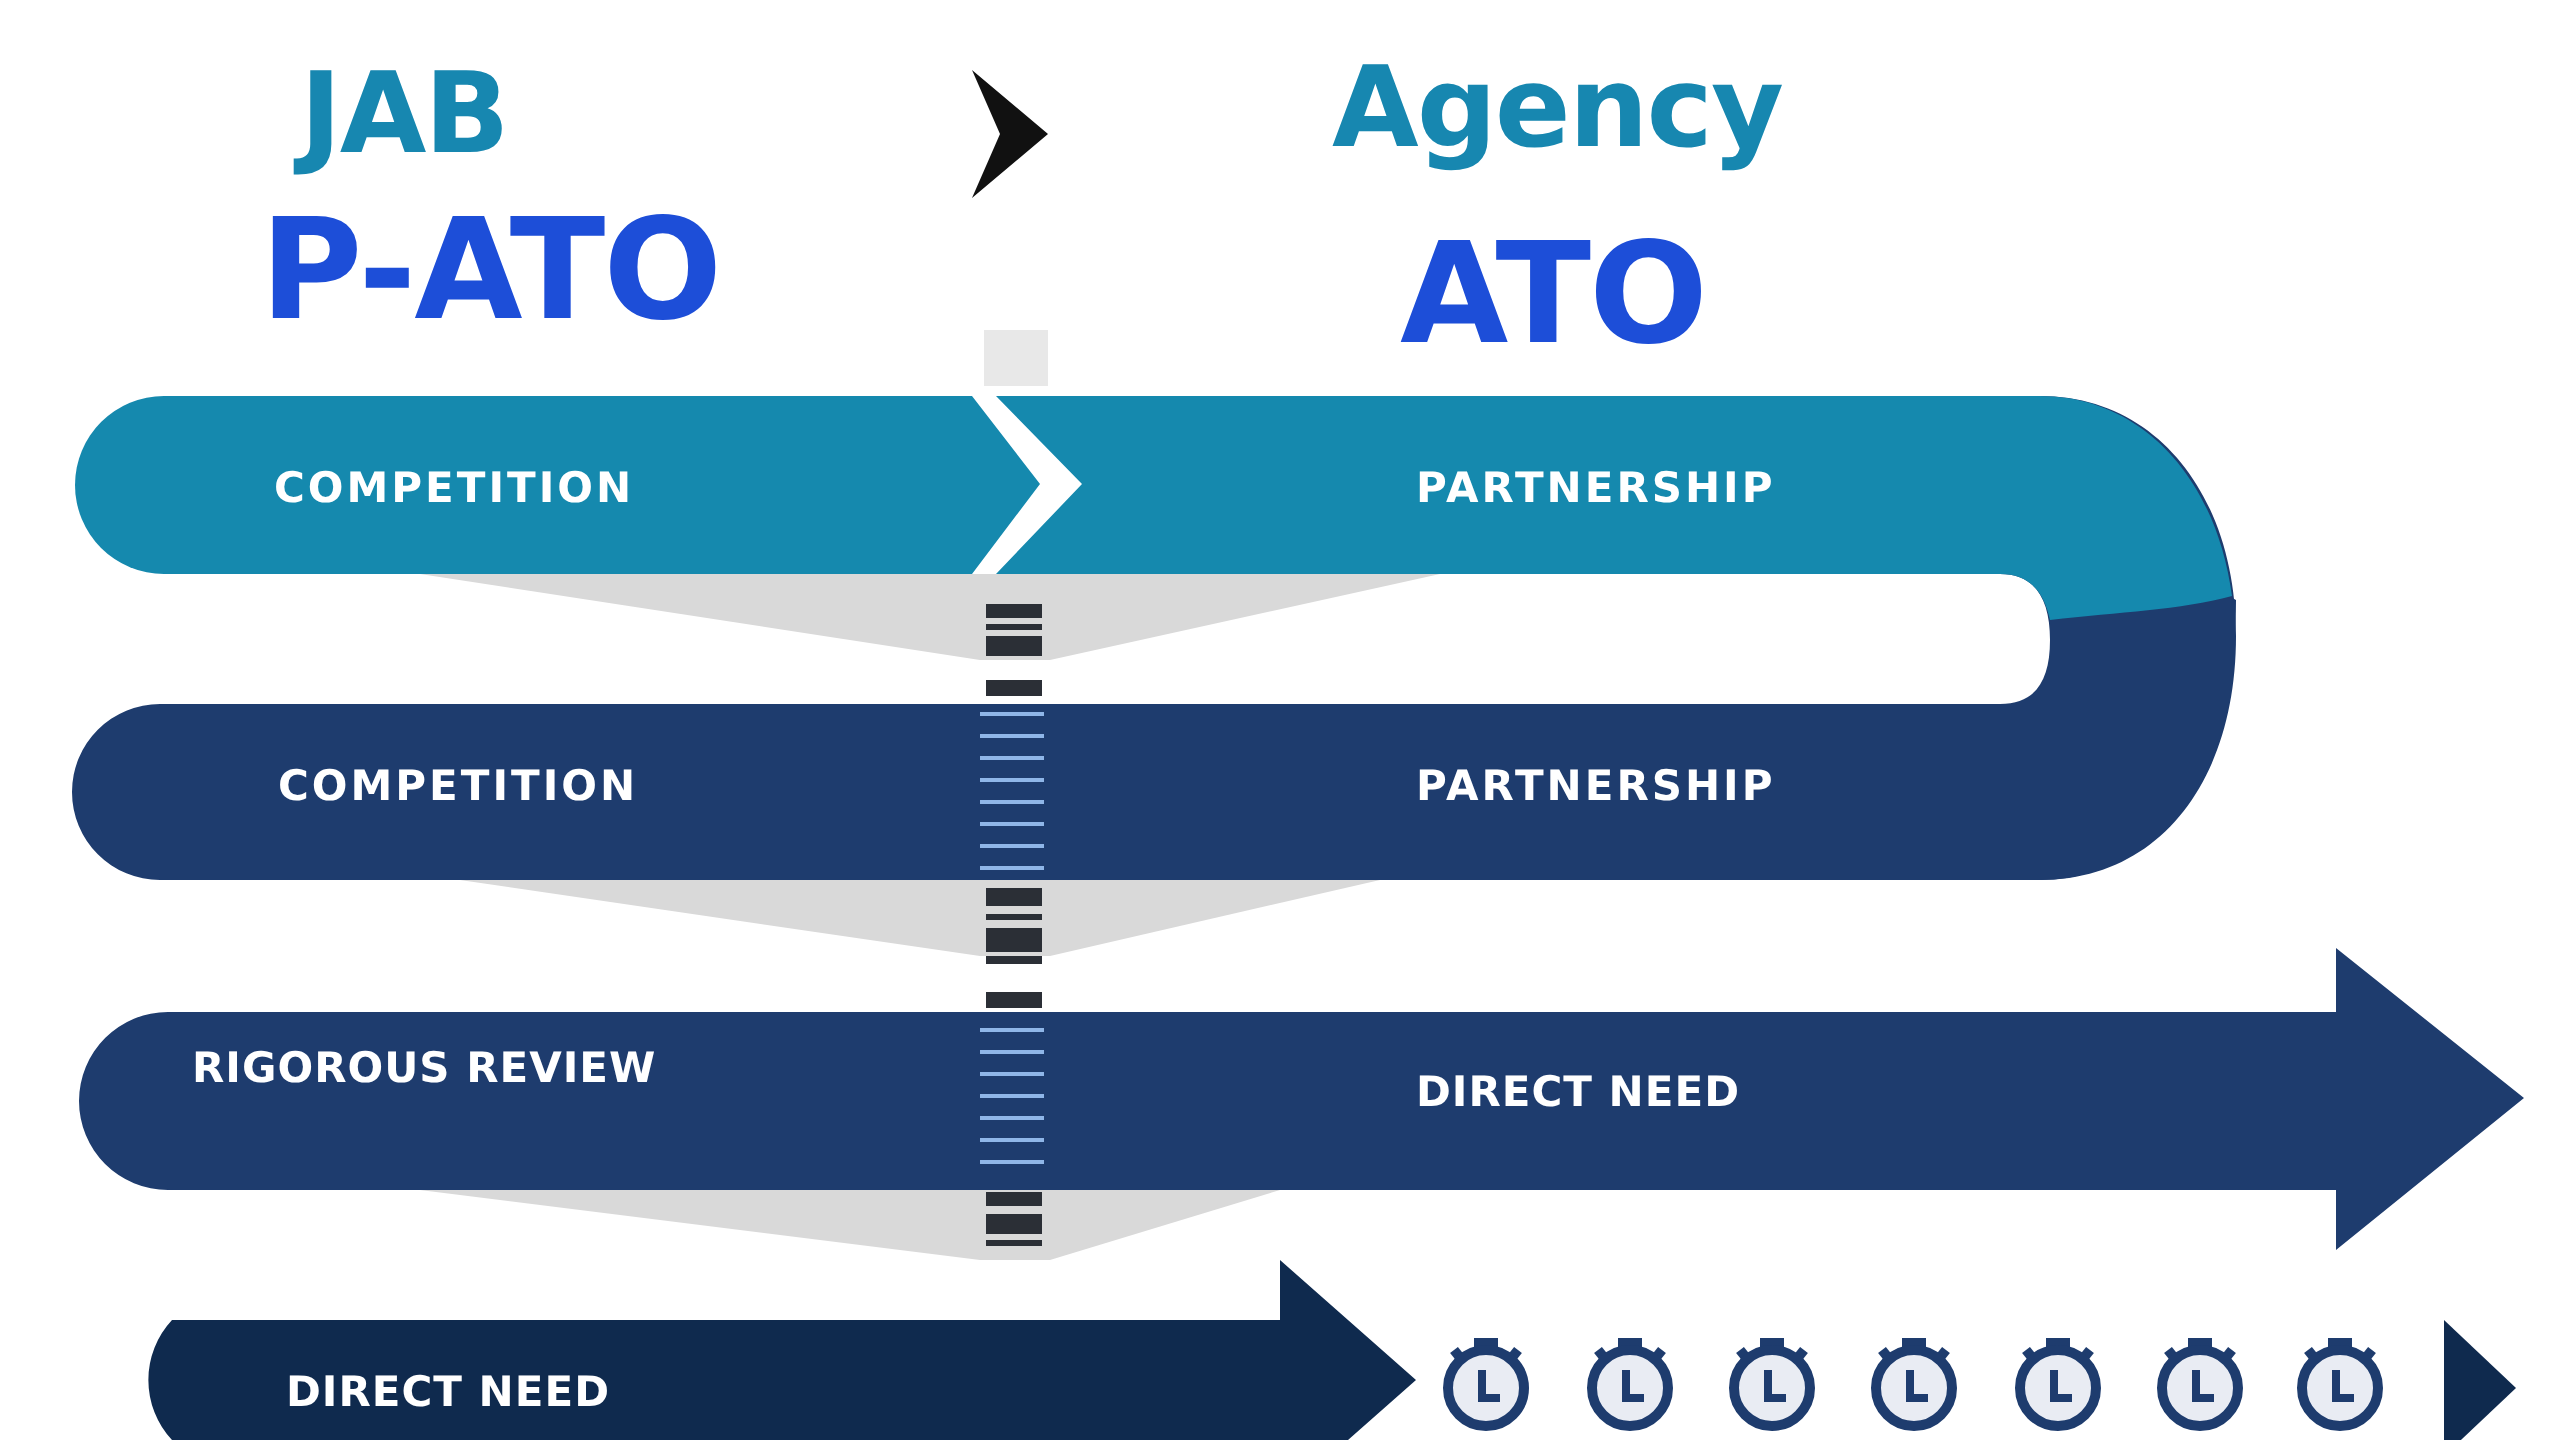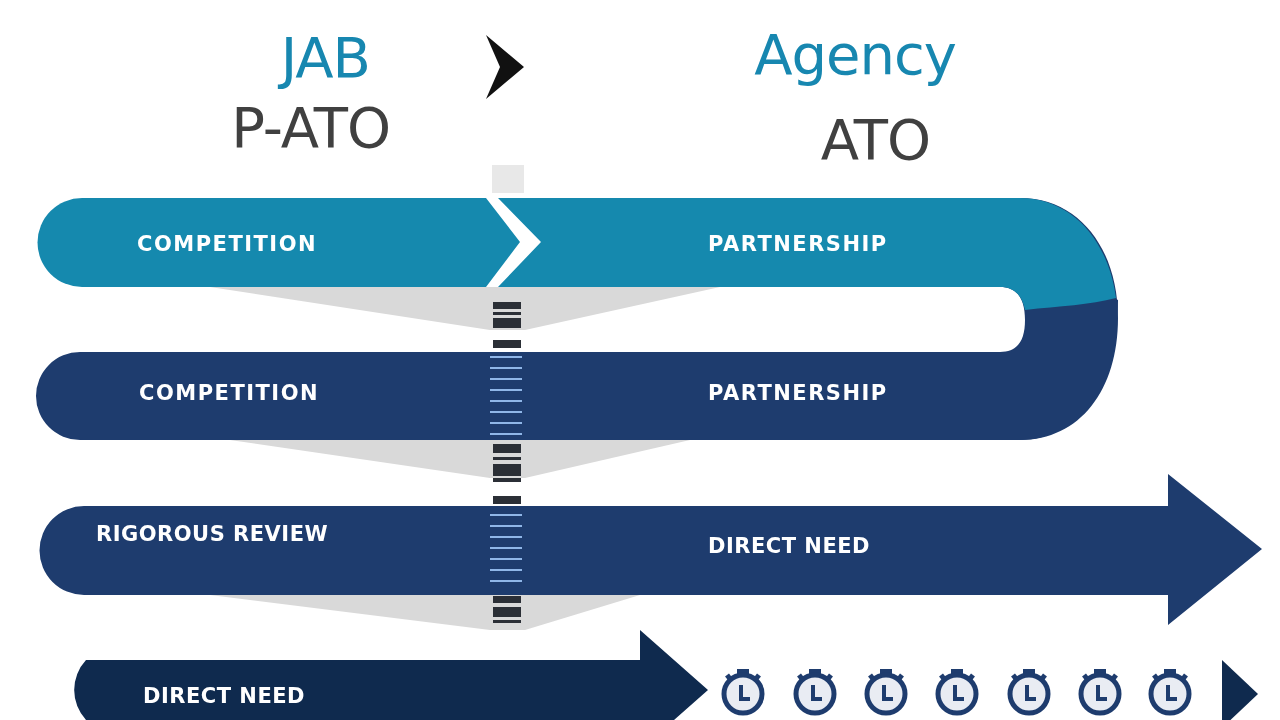--- a/index.html
+++ b/index.html
@@ -2,26 +2,26 @@
 <html><head>
 <meta charset="utf-8">
 <style>
   html, body { margin: 0; padding: 0; }
   body {
     width: 1280px; height: 720px; overflow: hidden; position: relative;
     background: #ffffff;
     font-family: "DejaVu Sans", "Liberation Sans", sans-serif;
   }
   .heading {
-    position: absolute; text-align: right; font-weight: normal;
+    position: absolute; text-align: left; font-weight: bold;
     font-family: "DejaVu Sans", sans-serif; line-height: 1;
     letter-spacing: -1px;
   }
   .h-top { color: #1787b0; font-size: 56px; }
-  .h-bot { color: #404040; font-size: 56px; }
+  .h-bot { color: #1d4ed8; font-size: 70px; }
   .label {
     position: absolute; color: #ffffff; font-weight: bold;
     font-family: "DejaVu Sans", sans-serif; font-size: 21px;
     letter-spacing: 1.5px; white-space: nowrap; line-height: 1;
   }
   svg { position: absolute; left: 0; top: 0; }
 </style>
 </head>
 <body>
 

